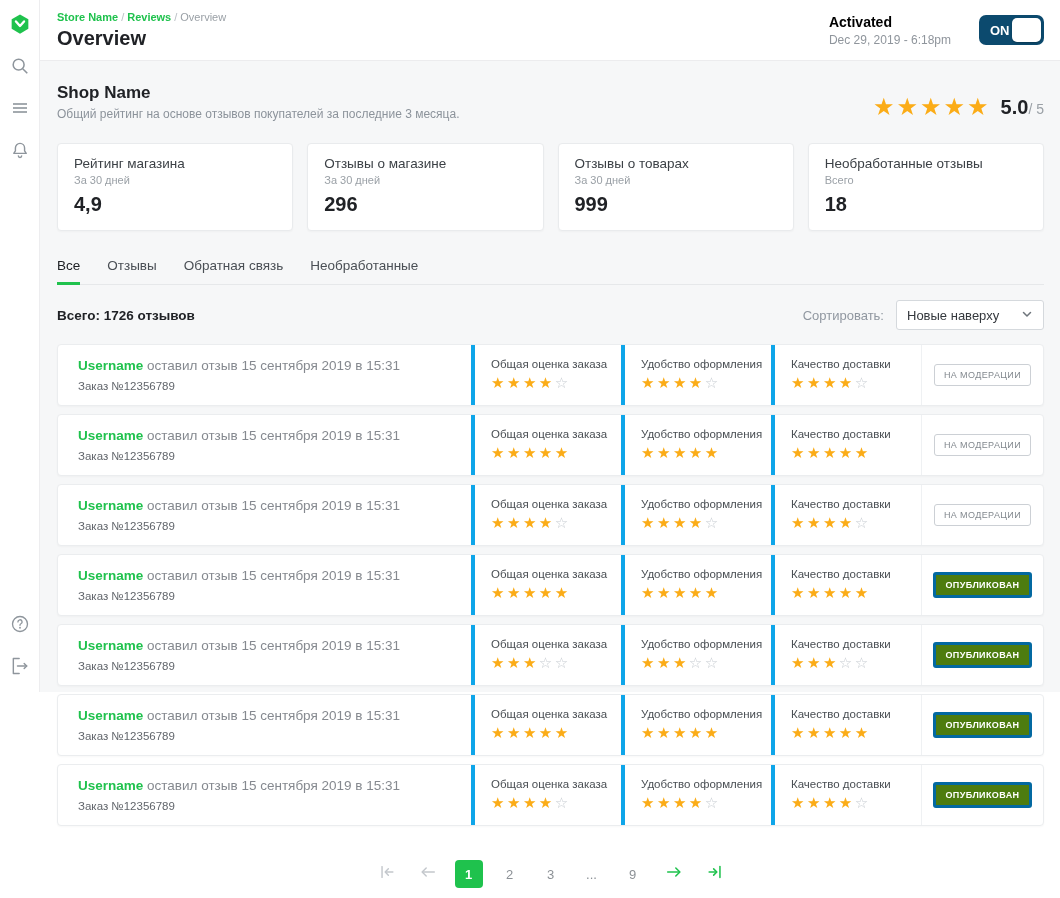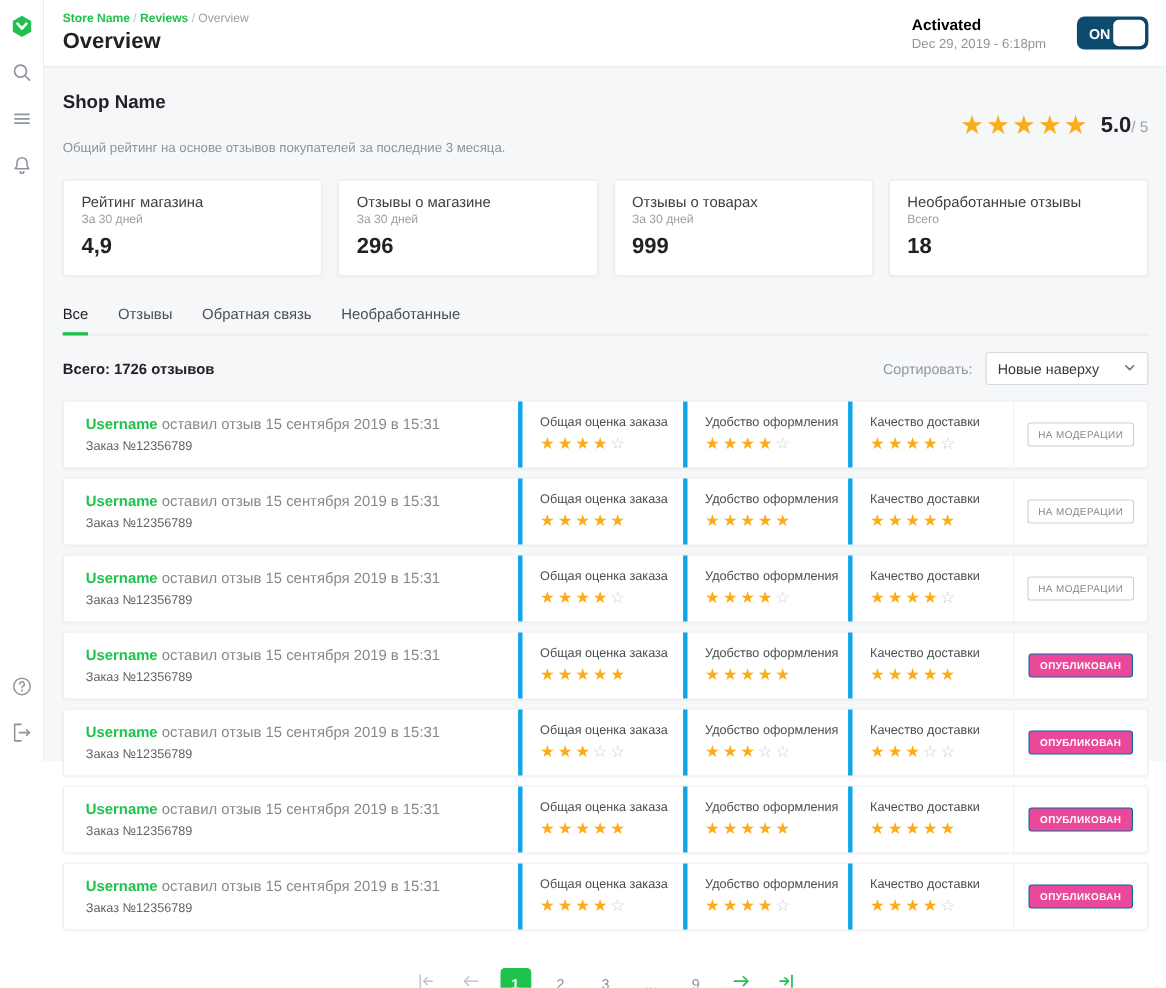--- a/index.html
+++ b/index.html
@@ -25,23 +25,23 @@
   .status-block { text-align:left; }
   .status-label { color:#000000; font-size:14px; font-weight:bold; }
   .status-date { color:#8f959c; font-size:12px; margin-top:3px; }
   .toggle { width:65px; height:30px; background:#0c4a6e; border-radius:7px; position:relative; display:flex; align-items:center; cursor:pointer; }
   .toggle-label { color:#fff; font-size:13px; font-weight:bold; margin-left:11px; }
   .toggle-knob { position:absolute; right:3px; top:3px; width:29px; height:24px; background:#fff; border-radius:5px; box-shadow:0 1px 2px rgba(0,0,0,.25); }
 
   .content { flex:1; padding:0 16px 0 17px; }
 
   
-  .shop-section { display:flex; justify-content:space-between; align-items:center; padding-top:22px; }
+  .shop-section { display:flex; justify-content:space-between; align-items:flex-end; padding-top:22px; }
   .shop-name { font-size:17px; font-weight:bold; color:#202226; }
-  .shop-desc { font-size:12px; color:#8c939b; margin-top:24px; }
+  .shop-desc { font-size:12px; color:#8c939b; margin-top:4px; }
   .shop-rating { display:flex; align-items:center; gap:10px; margin-top:4px; }
   .big-stars .star { font-size:24px; letter-spacing:2px; }
   .score { font-size:20px; font-weight:bold; color:#202226; }
   .score-suffix { font-size:14px; color:#9aa0a6; font-weight:normal; }
 
   .star.filled { color:#fbac17; }
   .star.empty { color:#c8cdd2; }
 
   
   .stat-cards { display:flex; gap:14px; margin-top:22px; }
@@ -71,21 +71,21 @@
   .review-username { color:#1fc24d; font-weight:bold; cursor:pointer; }
   .review-action { color:#85898f; }
   .review-order { font-size:11.5px; color:#61656b; margin-top:7px; }
   .rating-col { border-left:4px solid #0ea5e9; height:100%; display:flex; flex-direction:column; justify-content:center; padding-left:16px; }
   .rating-col-label { font-size:11.5px; color:#494e53; }
   .rating-stars { margin-top:4px; }
   .rating-stars .star { font-size:15px; letter-spacing:2.5px; }
   .badge-col { border-left:1px solid #eff1f3; height:100%; display:flex; align-items:center; justify-content:center; }
   .status-badge { font-size:9px; letter-spacing:.4px; padding:5px 9px; border-radius:3px; white-space:nowrap; }
   .status-badge.moderation { color:#82888e; border:1px solid #ccd0d5; background:#fff; }
-  .status-badge.published { color:#fff; background:#ec4899; font-weight:bold; border:1px solid #0369a1; }
+  .status-badge.published { color:#fff; background:#4d7c0f; font-weight:bold; border:3px solid #0369a1; }
 
   
   .pagination { display:flex; align-items:center; justify-content:center; gap:13px; margin-top:34px; padding-bottom:20px; }
   .page-btn { width:28px; height:28px; display:flex; align-items:center; justify-content:center; font-size:13px; color:#8c9196; cursor:pointer; border-radius:4px; }
   .page-btn.active { background:#1fc24d; color:#fff; font-weight:bold; }
   .page-btn.ellipsis { cursor:default; }
   .nav-btn { width:28px; height:28px; display:flex; align-items:center; justify-content:center; cursor:pointer; }
 </style>
 </head>
 <body>

